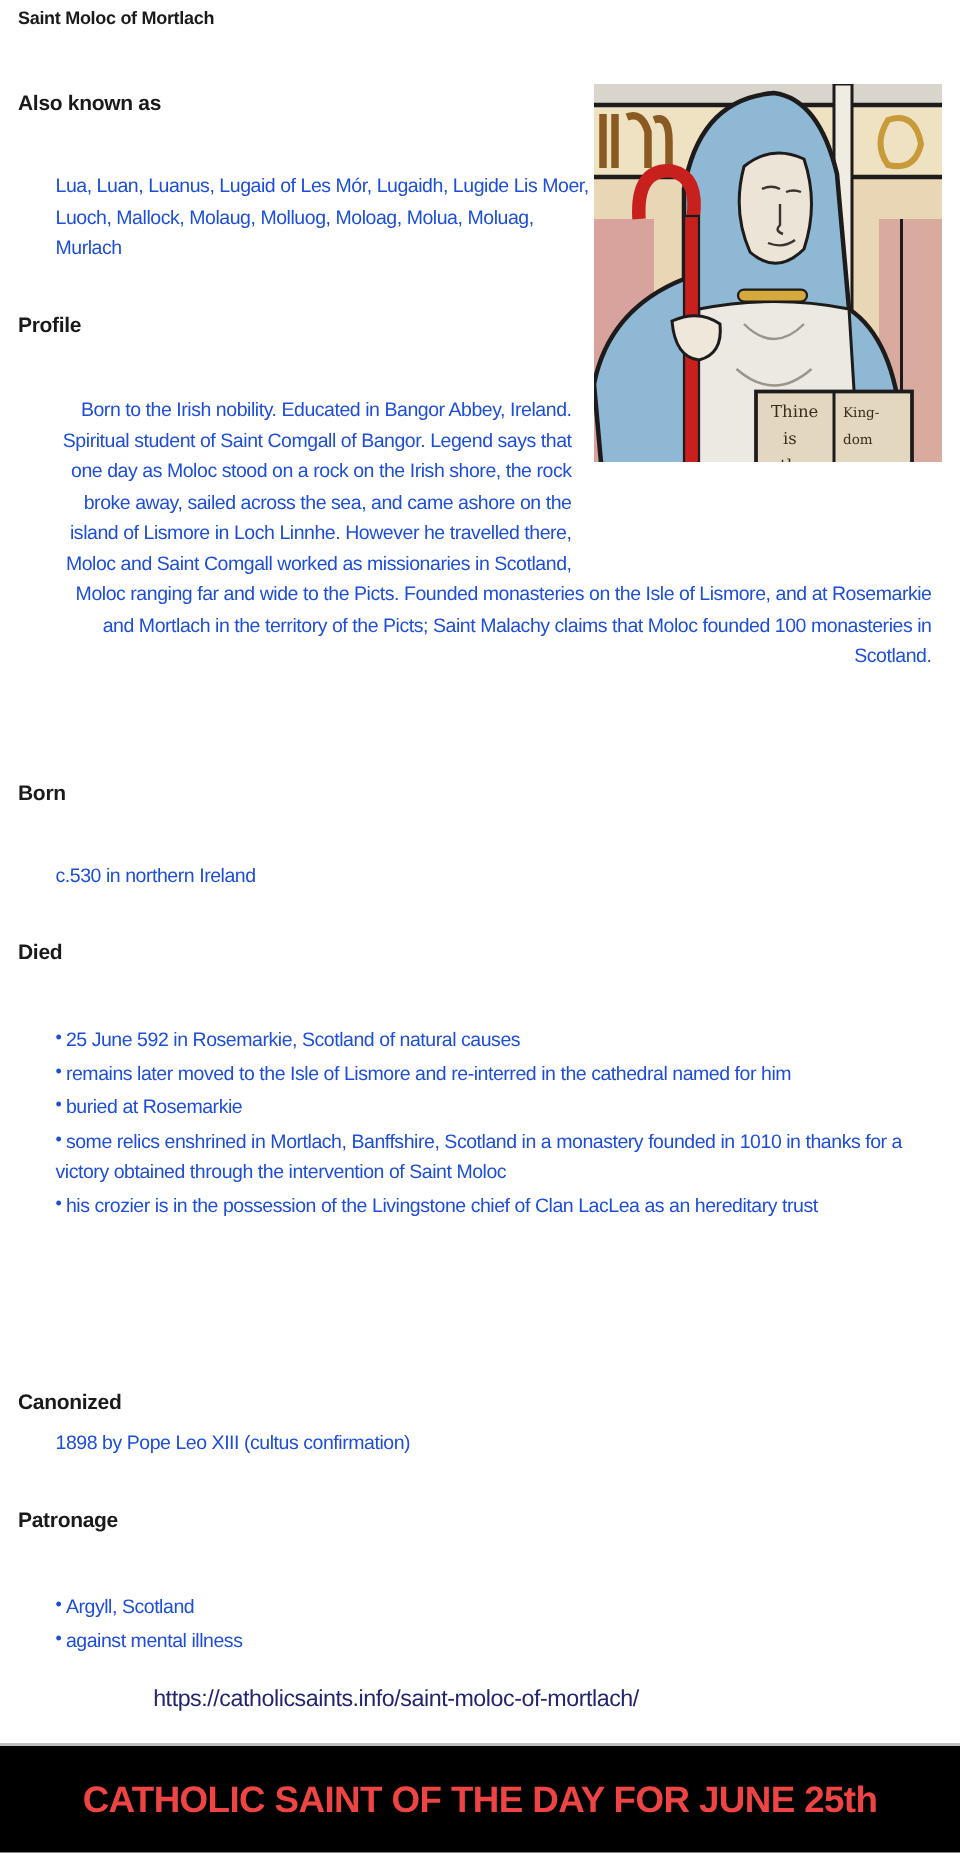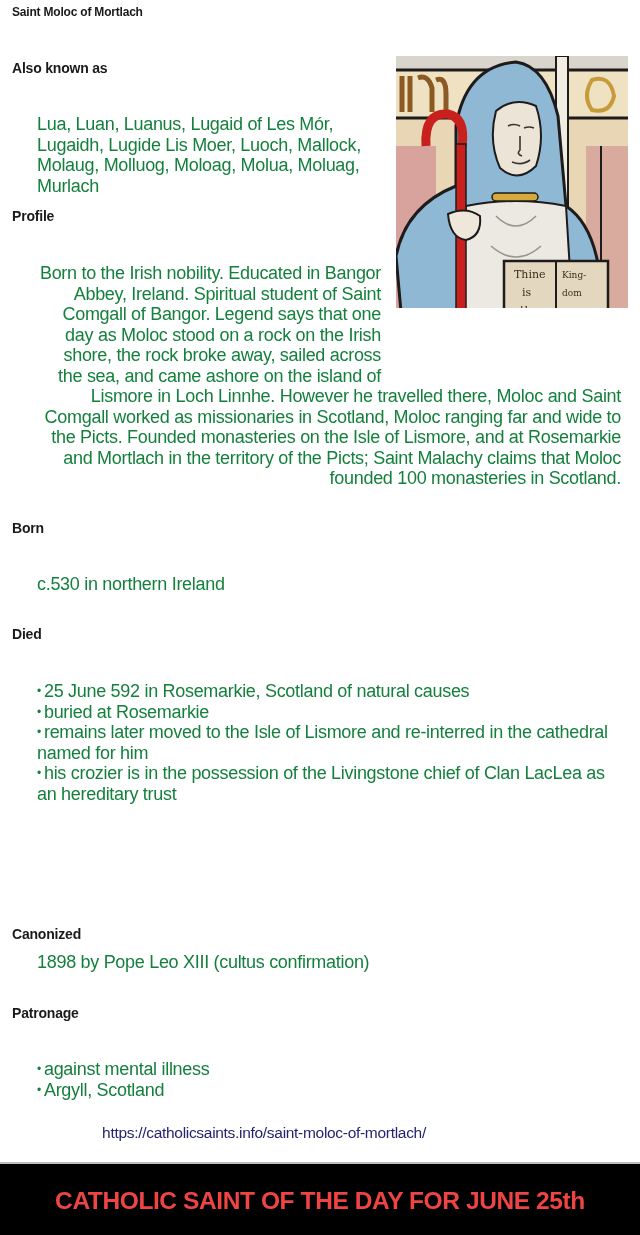--- a/index.html
+++ b/index.html
@@ -11,22 +11,22 @@
     .title {
       position: absolute; left: 12px; top: 5px;
       font-size: 12px; font-weight: bold; letter-spacing: -0.2px;
     }
     .heading {
       position: absolute; left: 12px;
       font-size: 14px; font-weight: bold; letter-spacing: -0.2px;
     }
     .body-text {
       position: absolute; left: 37px;
-      font-size: 18px; line-height: 20.5px; letter-spacing: -0.3px;
-      color: #15803d;
+      font-size: 13px; line-height: 20.5px; letter-spacing: -0.3px;
+      color: #1d4ed8;
     }
     .body-text p { margin: 0; }
     .bullet-list { list-style: none; margin: 0; padding: 0; }
     .bullet-list li { margin: 0; padding: 0; }
     .bullet-list li::before { content: "\2022\00a0"; font-size: 12px; vertical-align: 2px; }
 
     .portrait {
       position: absolute; left: 396px; top: 56px; width: 232px; height: 252px;
       overflow: hidden; background: #e8e2d8;
     }
@@ -117,36 +117,37 @@
 
   <div class="heading" style="top:520px;">Born</div>
   <div class="body-text" style="top:574px; width:584px;">
     <p>c.530 in northern Ireland</p>
   </div>
 
   <div class="heading" style="top:626px;">Died</div>
   <div class="body-text" style="top:681px; width:584px;">
     <ul class="bullet-list">
       <li>25 June 592 in Rosemarkie, Scotland of natural causes</li>
+      <li>remains later moved to the Isle of Lismore and re-interred in the cathedral named for him</li>
       <li>buried at Rosemarkie</li>
-      <li>remains later moved to the Isle of Lismore and re-interred in the cathedral named for him</li>
+      <li>some relics enshrined in Mortlach, Banffshire, Scotland in a monastery founded in 1010 in thanks for a victory obtained through the intervention of Saint Moloc</li>
       <li>his crozier is in the possession of the Livingstone chief of Clan LacLea as an hereditary trust</li>
     </ul>
   </div>
 
   <div class="heading" style="top:898px;margin-top:28px;">Canonized</div>
   <div class="body-text" style="top:952px; width:584px;">
     <p>1898 by Pope Leo XIII (cultus confirmation)</p>
   </div>
 
   <div class="heading" style="top:1005px;">Patronage</div>
   <div class="body-text" style="top:1059px; width:584px;">
     <ul class="bullet-list">
+      <li>Argyll, Scotland</li>
       <li>against mental illness</li>
-      <li>Argyll, Scotland</li>
     </ul>
   </div>
 
   <a class="source-link" title="https://catholicsaints.info/saint-moloc-of-mortlach/">https://catholicsaints.info/saint-moloc-of-mortlach/</a>
 
   <div class="separator"></div>
 
   <div class="banner">
     <span>CATHOLIC SAINT OF THE DAY FOR JUNE 25th</span>
   </div>

